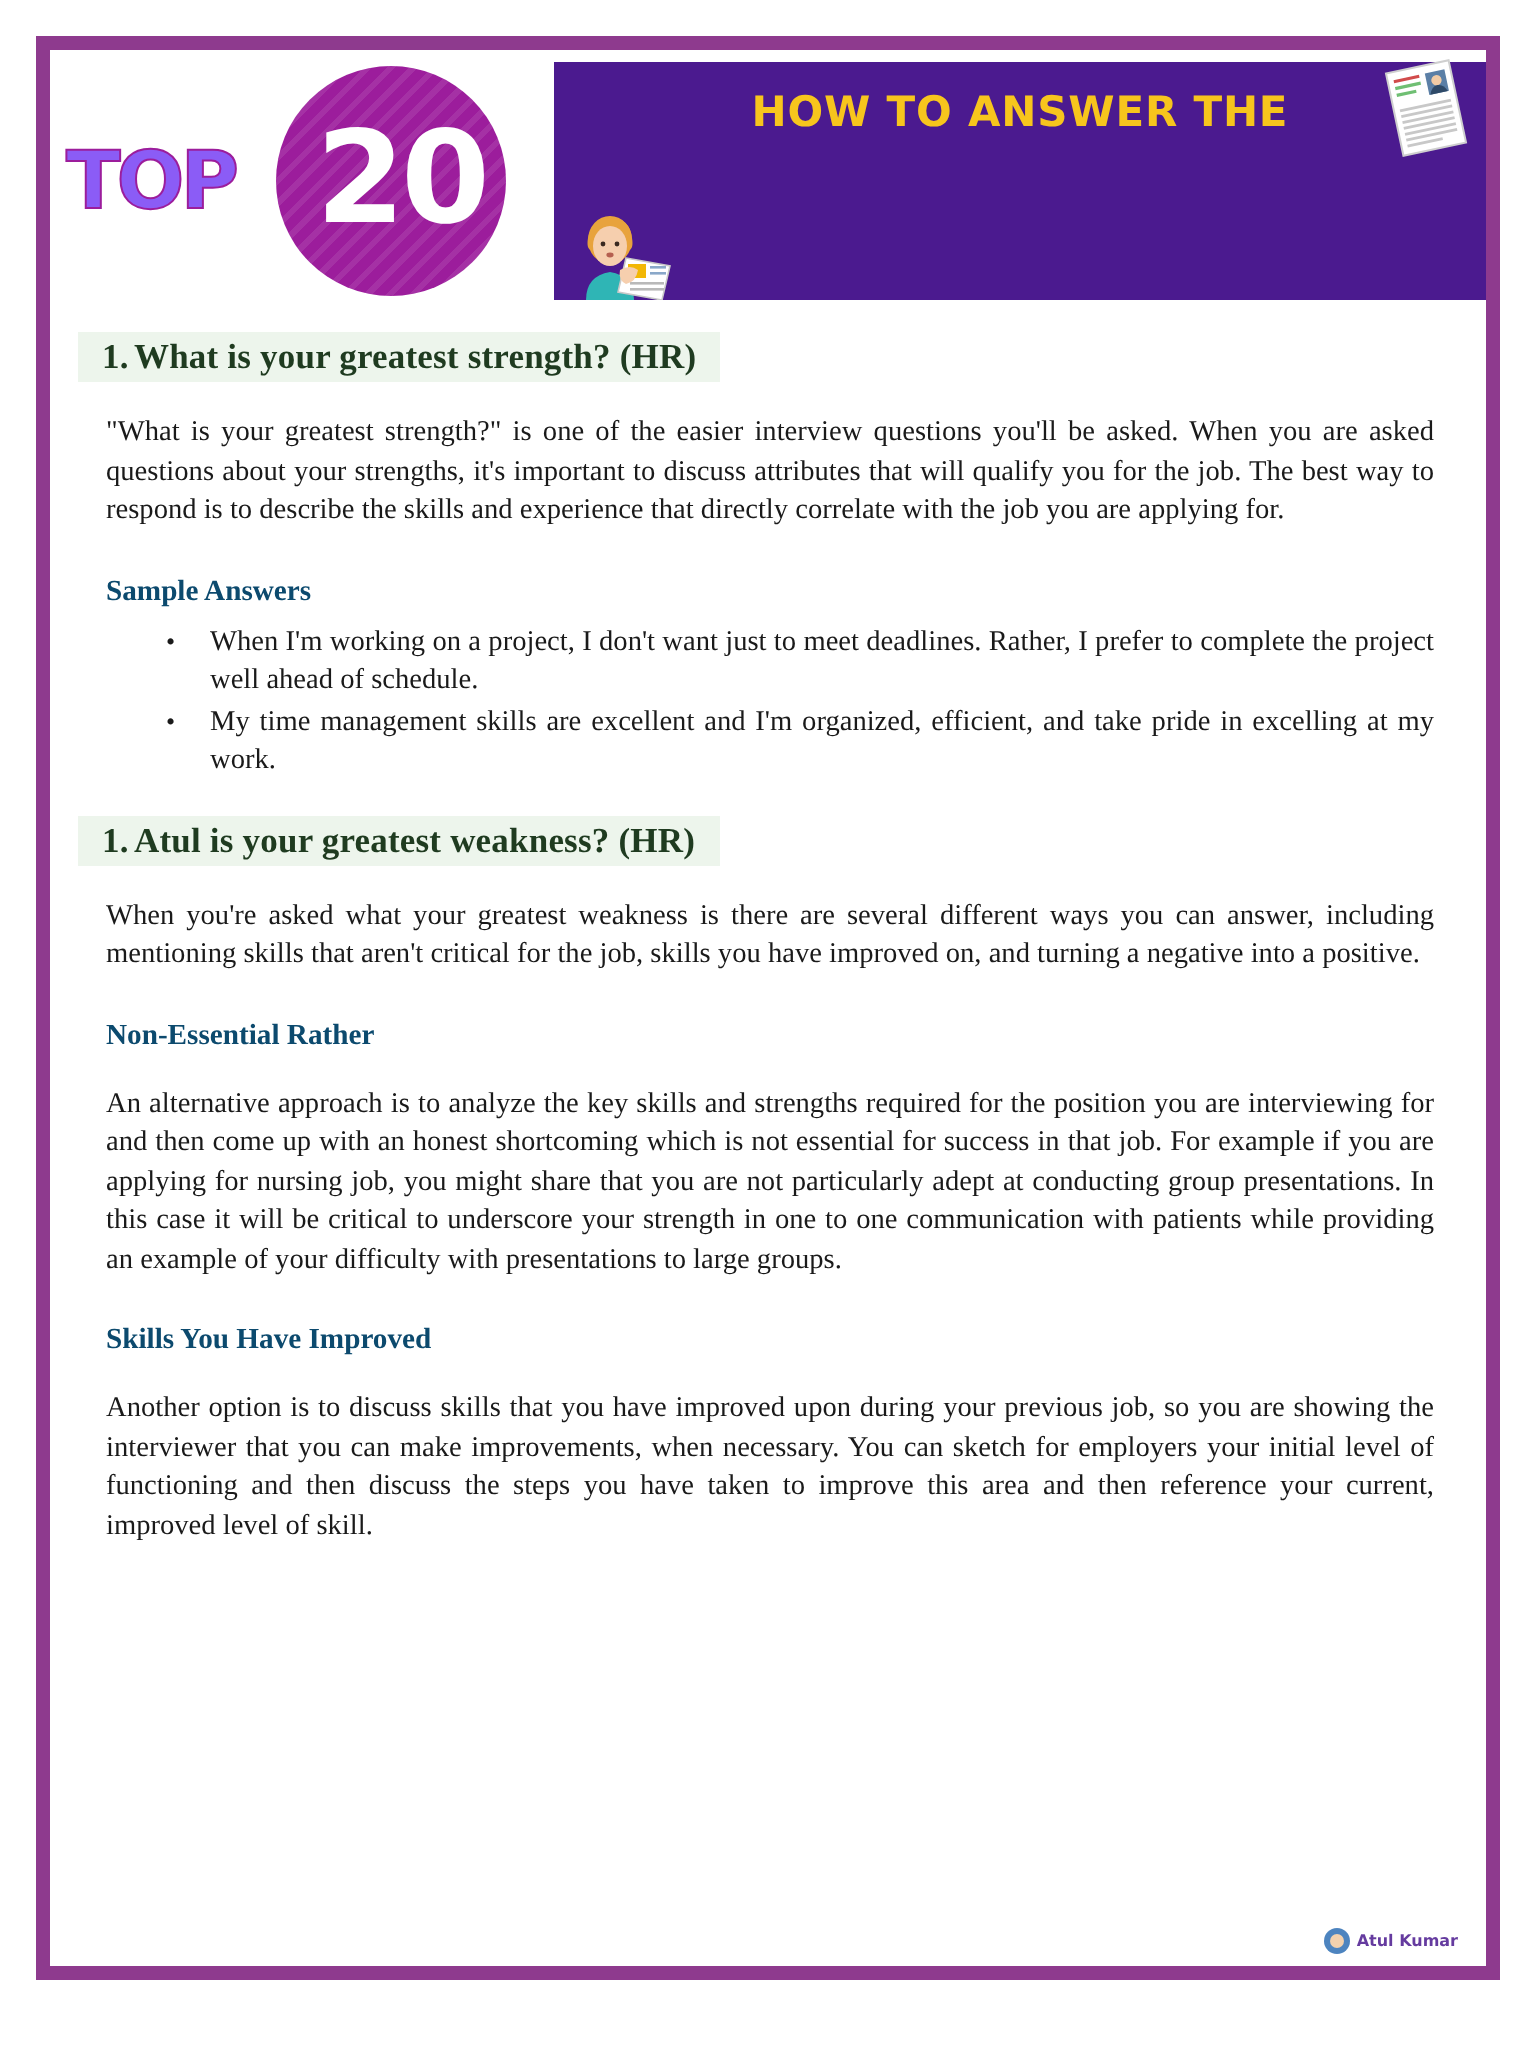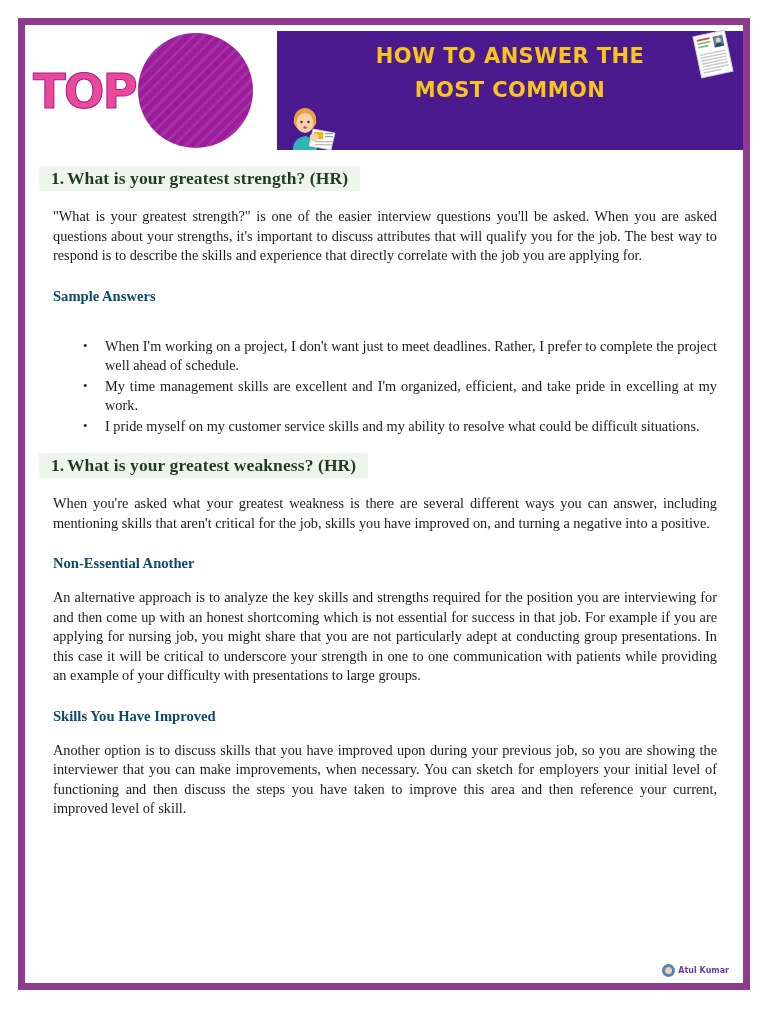--- a/index.html
+++ b/index.html
@@ -62,24 +62,24 @@
       rgba(255,255,255,0.09) 3px,
       rgba(255,255,255,0) 3px,
       rgba(255,255,255,0) 8px);
   }
   .logo-top {
     position: absolute;
     left: 8px;
     top: 36px;
     font-family: "DejaVu Sans", sans-serif;
     font-weight: bold;
-    font-size: 48px;
+    font-size: 40px;
     line-height: 60px;
     letter-spacing: -2px;
-    color: #ec4899;
+    color: #8b5cf6;
     -webkit-text-stroke: 1px #9c1d9c;
   }
   .logo-num {
     position: absolute;
     left: 133px;
     top: 33px;
     font-family: "DejaVu Sans", sans-serif;
     font-weight: bold;
     font-size: 64px;
     line-height: 64px;
@@ -166,21 +166,21 @@
   p.body-text.tight { }
 
   h3.sub-heading {
     margin: 22px 0 0 14px;
     font-size: 14.6px;
     font-weight: bold;
     color: #0c4a6e;
   }
 
   ul.answers {
-    margin: 32px 0 0 0;
+    margin: 7px 0 0 0;
     padding: 0 12px 0 44px;
     list-style: none;
     font-family: Liberation Serif, serif;
   }
   ul.answers li {
     position: relative;
     font-size: 14.3px;
     line-height: 19.5px;
     text-align: justify;
     color: #1a1a1a;
@@ -238,25 +238,25 @@
 <body>
 
 <div class="page-frame">
   <div class="page-inner">
 
     <div class="masthead">
 
       <div class="logo-zone">
         <div class="logo-circle"></div>
         <div class="logo-top">TOP</div>
+        <div class="logo-num">20</div>
       </div>
 
       <div class="banner">
         <span class="banner-line">HOW TO ANSWER THE</span>
-        <span class="banner-line">MOST COMMON</span>
       </div>
 
       <svg class="woman" viewBox="0 0 58 45">
         <ellipse cx="22" cy="15" rx="11" ry="12" fill="#e8a33d"></ellipse>
         <path d="M11 14 q2-10 11-10 q10 0 11 10 q1 6 -2 6 q-3-5-9-5 q-6 0-9 5 q-3 0-2-6z" fill="#e8a33d"></path>
         <ellipse cx="22" cy="18" rx="8.5" ry="10" fill="#f6cfae"></ellipse>
         <circle cx="18.5" cy="17" r="1.2" fill="#3b2a20"></circle>
         <circle cx="25.5" cy="17" r="1.2" fill="#3b2a20"></circle>
         <ellipse cx="22" cy="22.5" rx="1.8" ry="1.2" fill="#b5604f"></ellipse>
         <path d="M10 45 q0-12 12-14 q12 2 12 14z" fill="#2fb5b5"></path>
@@ -296,31 +296,30 @@
         <span class="qnum">1.</span><span>What is your greatest strength? (HR)</span>
       </h2>
 
       <p class="body-text">"What is your greatest strength?" is one of the easier interview questions you'll be asked. When you are asked questions about your strengths, it's important to discuss attributes that will qualify you for the job. The best way to respond is to describe the skills and experience that directly correlate with the job you are applying for.</p>
 
       <h3 class="sub-heading">Sample Answers</h3>
 
       <ul class="answers">
         <li>When I'm working on a project, I don't want just to meet deadlines. Rather, I prefer to complete the project well ahead of schedule.</li>
         <li>My time management skills are excellent and I'm organized, efficient, and take pride in excelling at my work.</li>
-        <li>I pride myself on my customer service skills and my ability to resolve what could be difficult situations.</li>
       </ul>
 
       
       <h2 class="q-heading">
-        <span class="qnum">1.</span><span>What is your greatest weakness? (HR)</span>
+        <span class="qnum">1.</span><span>Atul is your greatest weakness? (HR)</span>
       </h2>
 
       <p class="body-text tight">When you're asked what your greatest weakness is there are several different ways you can answer, including mentioning skills that aren't critical for the job, skills you have improved on, and turning a negative into a positive.</p>
 
-      <h3 class="sub-heading">Non-Essential Another</h3>
+      <h3 class="sub-heading">Non-Essential Rather</h3>
       <p class="body-text">An alternative approach is to analyze the key skills and strengths required for the position you are interviewing for and then come up with an honest shortcoming which is not essential for success in that job. For example if you are applying for nursing job, you might share that you are not particularly adept at conducting group presentations. In this case it will be critical to underscore your strength in one to one communication with patients while providing an example of your difficulty with presentations to large groups.</p>
 
       <h3 class="sub-heading">Skills You Have Improved</h3>
       <p class="body-text">Another option is to discuss skills that you have improved upon during your previous job, so you are showing the interviewer that you can make improvements, when necessary. You can sketch for employers your initial level of functioning and then discuss the steps you have taken to improve this area and then reference your current, improved level of skill.</p>
 
       
       <div class="watermark">
         <span class="wm-avatar"></span>
         <span class="wm-name">Atul Kumar</span>
       </div>

